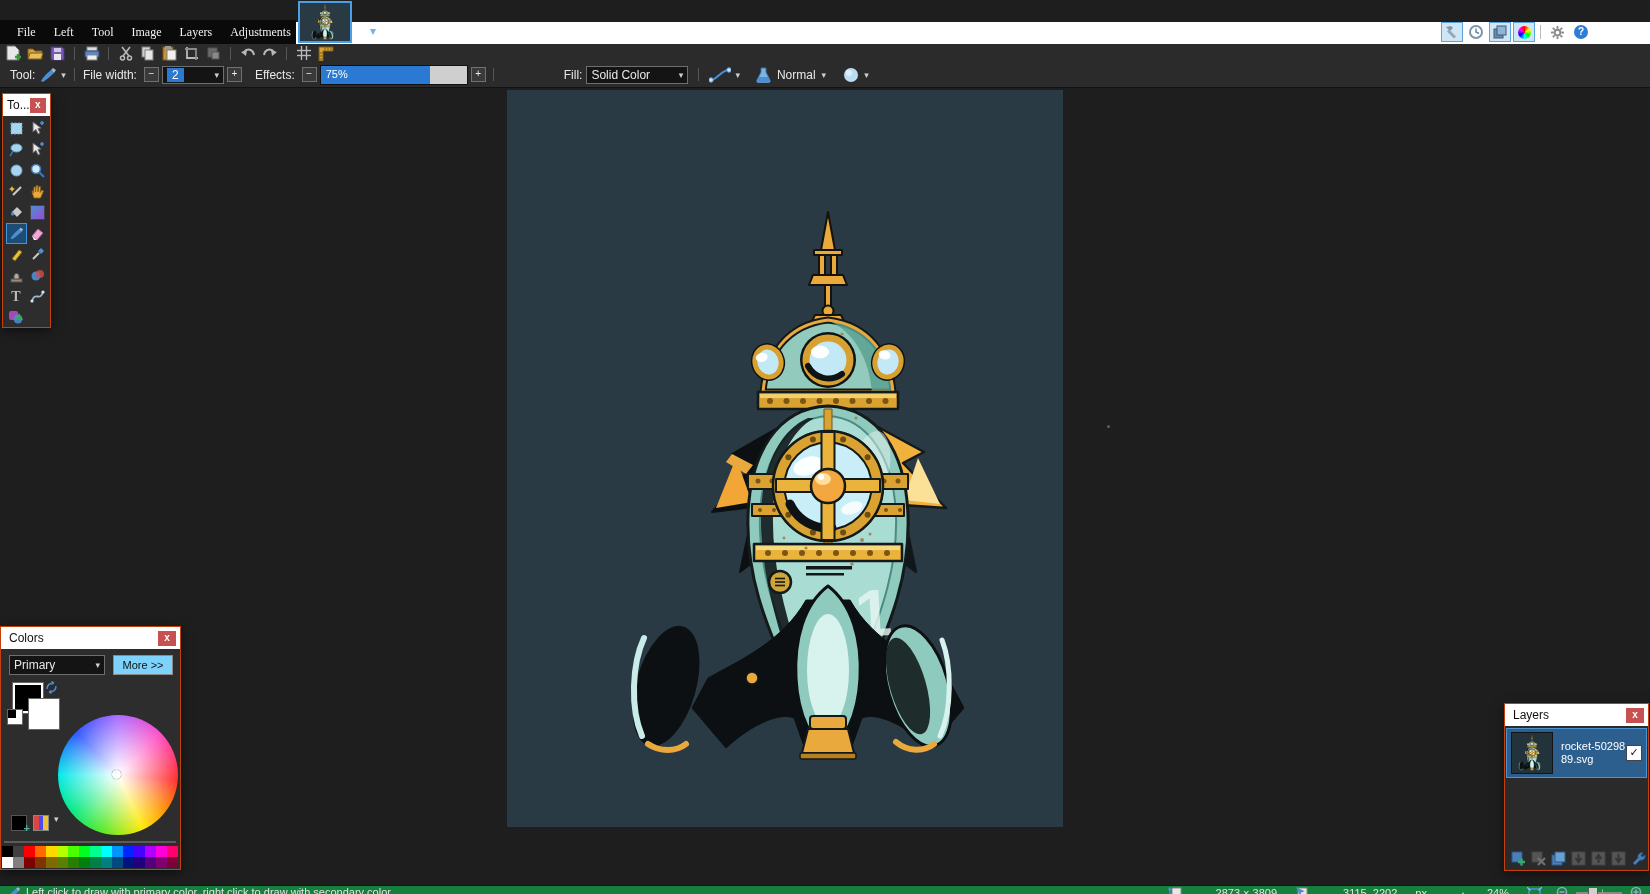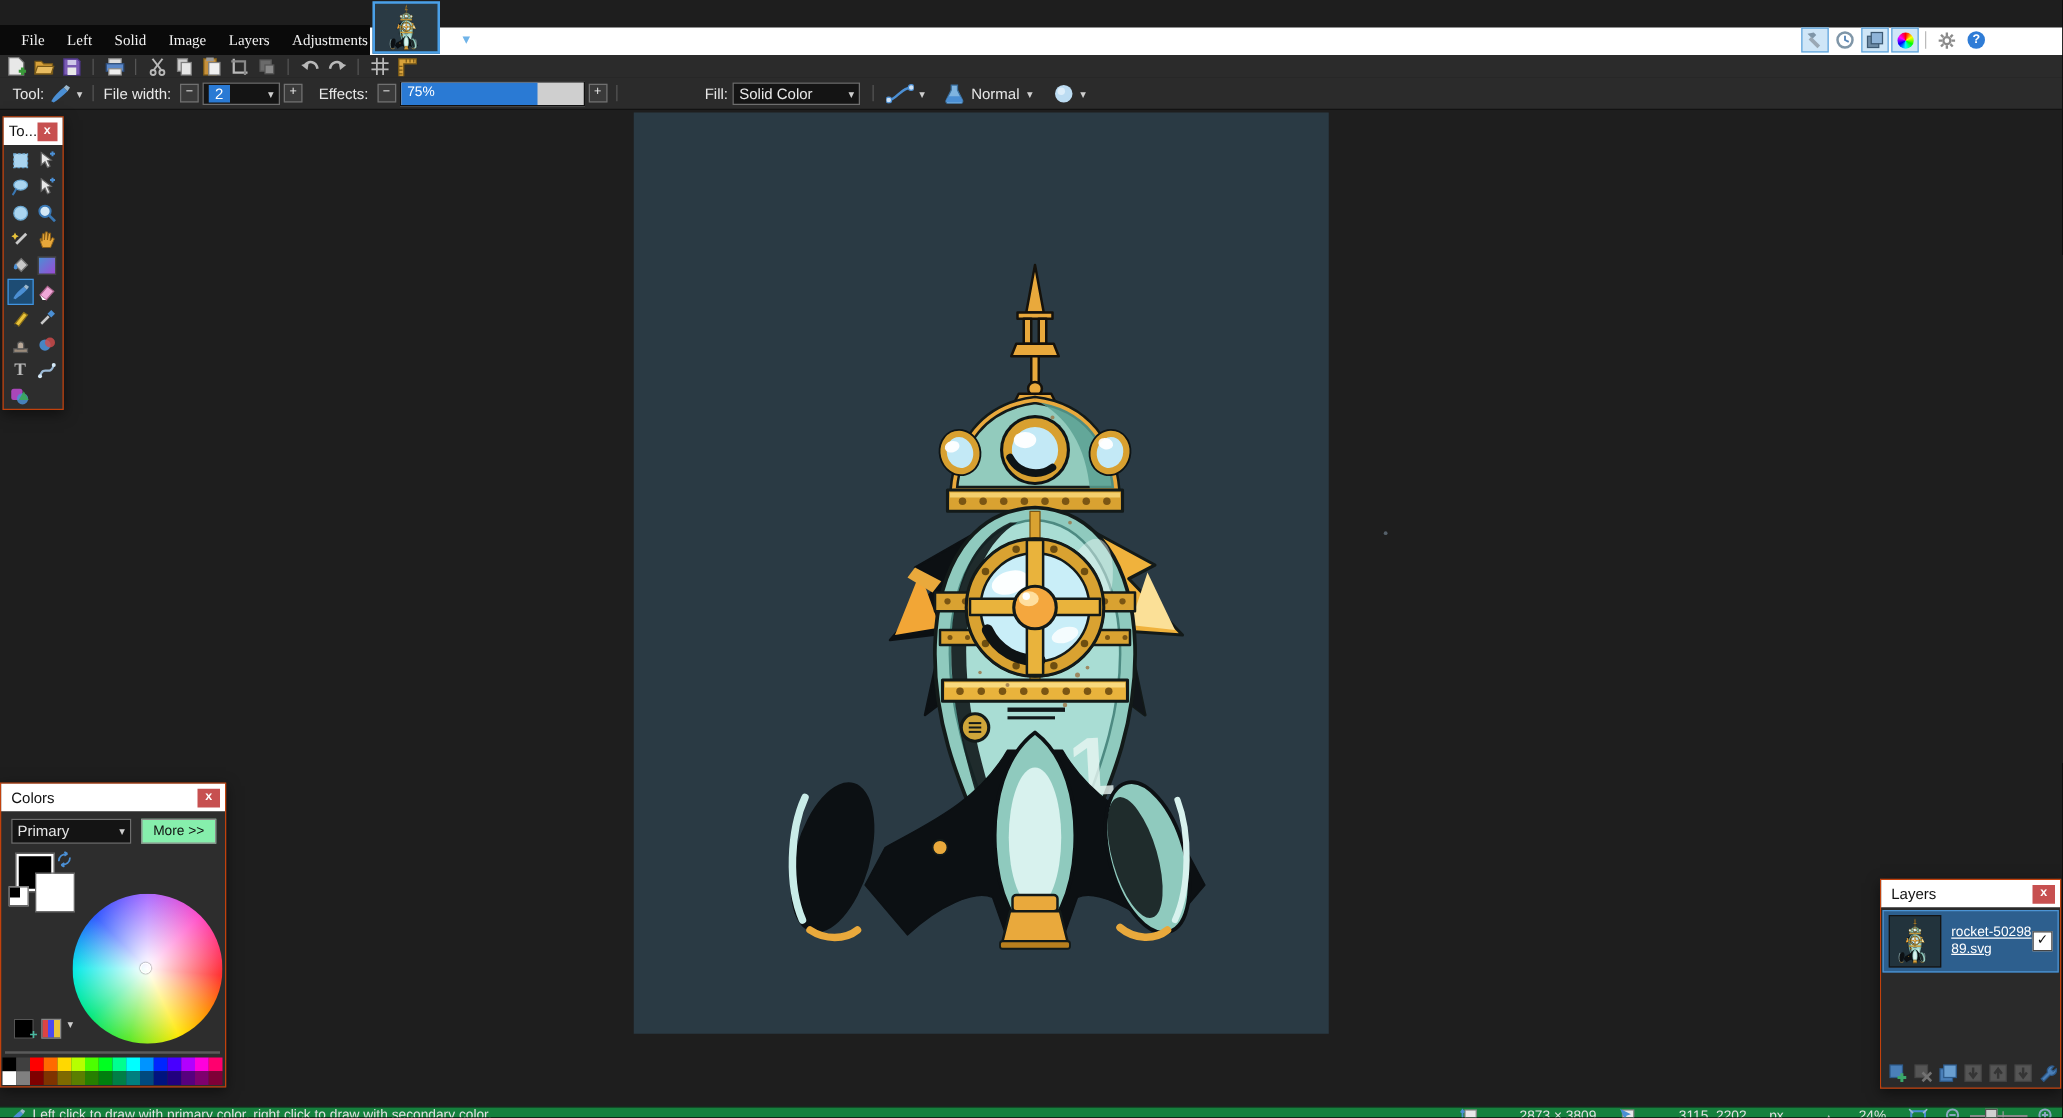--- a/index.html
+++ b/index.html
@@ -38,31 +38,31 @@
   .brushdot{position:absolute;left:1107px;top:425px;width:3px;height:3px;border-radius:50%;background:#55606a;}
   
   .fwin{position:absolute;border:1px solid #c2410c;background:#2d2d2d;box-shadow:0 3px 10px rgba(0,0,0,.5);}
   .fwin .wtitle{height:22px;background:#fff;color:#111;font-size:12px;display:flex;align-items:center;padding:0 4px 0 8px;box-sizing:border-box;}
   .closered{margin-left:auto;width:18px;height:15px;background:#c75050;color:#fff;font-size:10px;font-weight:bold;text-align:center;line-height:14px;}
   
   .toolgrid{display:grid;grid-template-columns:21px 21px;justify-content:center;padding-top:2px;}
   .toolcell{width:21px;height:21px;display:flex;align-items:center;justify-content:center;border:1px solid transparent;box-sizing:border-box;}
   .toolcell.sel{background:#1d4c74;border-color:#4294e0;}
   
-  .btn-light{background:#86efac;color:#111;border:1px solid #8a8a8a;font-size:11px;text-align:center;}
+  .btn-light{background:#7dd3fc;color:#111;border:1px solid #8a8a8a;font-size:11px;text-align:center;}
   .wheel{border-radius:50%;
      background:radial-gradient(circle,#ffffff 0%,rgba(255,255,255,.85) 12%,rgba(255,255,255,0) 72%),
      conic-gradient(from 0deg,#a86aff,#ff49c6 45deg,#ff2a2a 95deg,#ff8a00 125deg,#ffe800 155deg,#55e822 195deg,#00e87c 230deg,#00e8e8 270deg,#2a55ff 315deg,#a86aff 360deg);}
   .wheelsel{position:absolute;width:7px;height:7px;border:1.5px solid #fff;border-radius:50%;box-shadow:0 0 1px #000;}
   .palgrid{position:absolute;display:grid;grid-template-columns:repeat(16,11px);grid-auto-rows:11px;}
   .pswatch{width:11px;height:11px;}
   
   .layerrow{position:absolute;background:#2d5f8e;border:1px solid #4c94d4;box-sizing:border-box;display:flex;align-items:center;padding:4px;}
   .lthumb{width:40px;height:40px;background:#22333c;border:1px solid #141414;display:flex;align-items:center;justify-content:center;overflow:hidden;}
-  .lname{flex:1;margin-left:8px;font-size:11px;color:#fff;line-height:13px;word-break:break-all;text-decoration:underline;}
+  .lname{flex:1;margin-left:8px;font-size:11px;color:#fff;line-height:13px;word-break:break-all;}
   .lcheck{width:14px;height:14px;background:#fff;border:1px solid #444;color:#111;font-size:11px;line-height:13px;text-align:center;}
   .lfooter{position:absolute;bottom:2px;left:4px;display:flex;gap:2px;}
   .lfbtn{width:18px;height:17px;display:flex;align-items:center;justify-content:center;}
   .lfbtn.dis{opacity:.45;filter:grayscale(.7);}
   
   .statusbar{left:0;top:868px;width:1650px;height:26px;background:#15803d;border-top:1px solid #161616;display:flex;align-items:flex-start;font-size:11px;color:#e2e2e2;box-sizing:border-box;padding:0 6px;margin-top:17px;}
   .sb-right{margin-left:auto;display:flex;align-items:center;}
   .sb-item{display:flex;align-items:center;margin-left:18px;gap:30px;}
   .zoomtrack{width:46px;height:2px;background:#8a8a8a;position:relative;margin:0 6px;}
   .zoomthumb{position:absolute;left:12px;top:-5px;width:8px;height:12px;background:#d0d0d0;border:1px solid #555;}
@@ -225,21 +225,21 @@
       <rect x="144" y="545" width="56" height="6" rx="2" fill="#b97f1e" stroke="#131a19" stroke-width="1.5"></rect>
     </g>
     </defs>
   </svg>
 
 
   <div class="abs row2"></div>
   <div class="abs menubar" id="menubar">
       <span>File</span>
       <span>Left</span>
-      <span>Solid</span>
+      <span>Tool</span>
       <span>Image</span>
       <span>Layers</span>
       <span>Adjustments</span>
       <span>Effects</span>
     </div>
   <div class="abs imgtab">
     <svg width="30" height="38" viewBox="-40 0 424 570" preserveAspectRatio="xMidYMid meet">
         <use href="#rocket-g"></use>
       </svg>
   </div>

